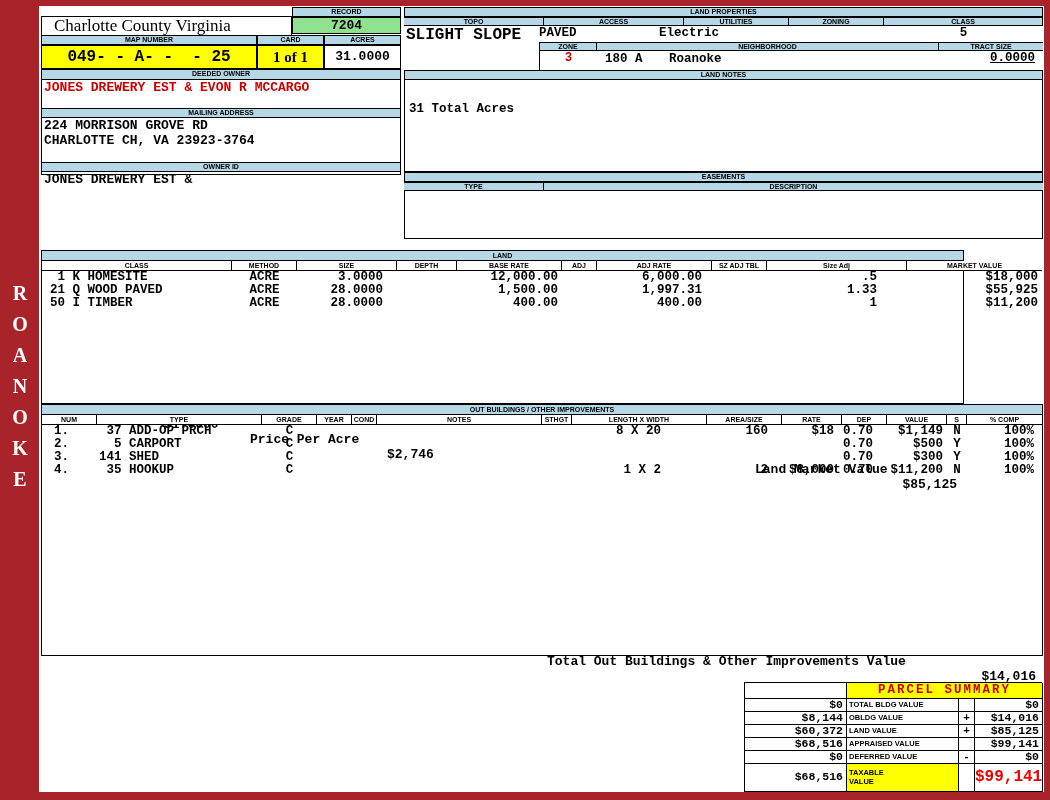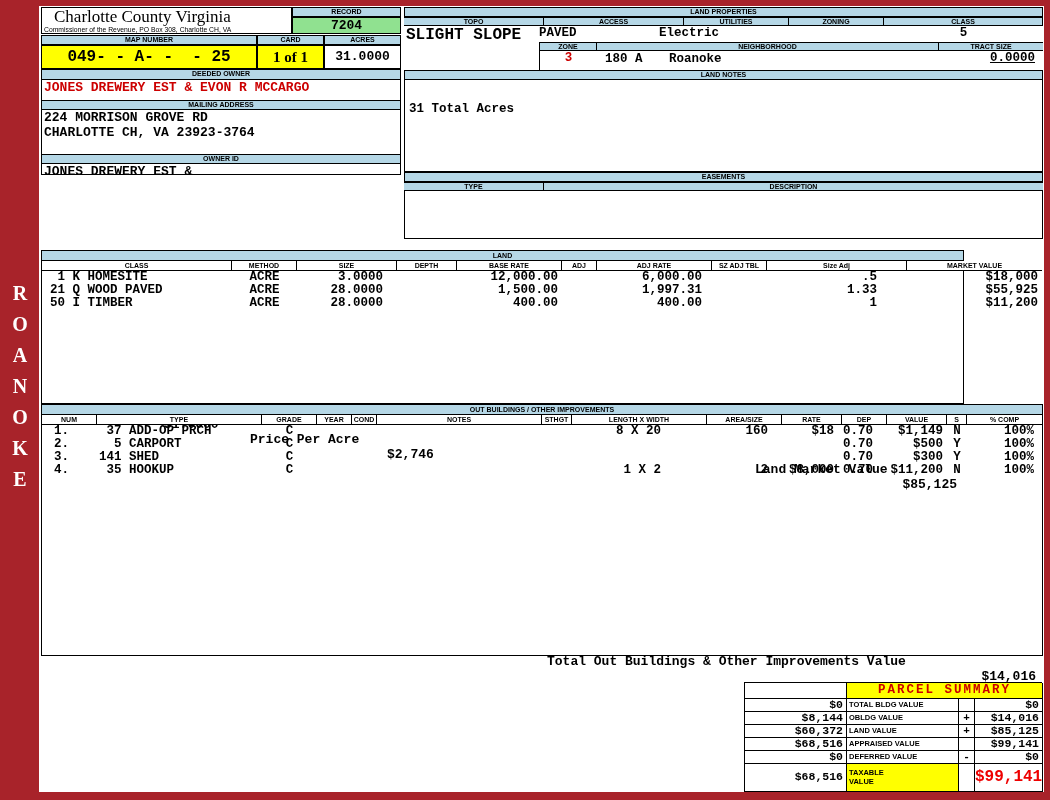--- a/index.html
+++ b/index.html
@@ -7,21 +7,21 @@
   html,body{background:#888;}
   .page{position:relative;width:1050px;height:800px;background:#a8232a;font-family:"Liberation Sans",sans-serif;color:#000;overflow:hidden;}
   .content{position:absolute;left:39px;top:6px;width:1005px;height:786px;background:#fff;}
   .abs{position:absolute;}
   .vtext{position:absolute;left:8px;top:282px;color:#fff;font-family:"Liberation Serif",serif;font-weight:bold;font-size:20px;writing-mode:vertical-rl;text-orientation:upright;letter-spacing:9px;}
   .mono{font-family:"Liberation Mono","DejaVu Sans Mono",monospace;font-weight:bold;white-space:pre;}
   .hbar{background:#b5d7e6;border:1px solid #000;font-size:7px;font-weight:bold;text-align:center;line-height:8px;height:10px;overflow:hidden;}
   .bar{background:#b5d7e6;border-bottom:1px solid #000;font-size:7px;font-weight:bold;text-align:center;line-height:9px;height:10px;overflow:hidden;}
   .hbar2{background:#b5d7e6;border-top:1px solid #000;border-bottom:1px solid #000;font-size:7px;font-weight:bold;text-align:center;line-height:8px;height:10px;overflow:hidden;}
   .bluecell{background:#b5d7e6;border-right:1px solid #000;border-top:1px solid #000;border-bottom:1px solid #000;font-size:7px;font-weight:bold;text-align:center;line-height:8px;height:9px;overflow:hidden;}
-  .title-box{left:2px;top:1px;width:251px;height:27px;border:1px solid #000;background:#fff;}
+  .title-box{left:2px;top:10px;width:251px;height:27px;border:1px solid #000;background:#fff;}
   .county-title{font-family:"Liberation Serif",serif;font-size:17px;line-height:18px;padding-left:12px;}
   .county-sub{font-size:6.8px;line-height:7px;padding-left:2px;}
   .valbox{border:1px solid #000;text-align:center;}
   
   .lg{display:grid;grid-template-columns:190px 65px 100px 60px 105px 35px 115px 55px 140px 135px;}
   .lgh{border-right:1px solid #000;border-bottom:1px solid #000;background:#fff;font-size:7px;font-weight:bold;text-align:center;line-height:9px;height:10px;overflow:hidden;}
   .lgh:last-child{border-right:none;}
   .ldr{font-size:12.5px;line-height:13px;height:13px;}
   .c-class{padding-left:8px;}
   .c-method{text-align:center;}
@@ -74,21 +74,21 @@
 
     <div class="abs hbar" style="left:2px;top:29px;width:216px;">MAP NUMBER</div>
     <div class="abs hbar" style="left:218px;top:29px;width:67px;">CARD</div>
     <div class="abs hbar" style="left:285px;top:29px;width:77px;">ACRES</div>
     <div class="abs valbox mono" style="left:2px;top:39px;width:216px;height:24px;background:#ffff00;font-size:16px;line-height:22px;">049- - A- -  - 25</div>
     <div class="abs valbox" style="left:218px;top:39px;width:67px;height:24px;background:#ffff00;font-family:'Liberation Serif',serif;font-weight:bold;font-size:15px;line-height:22px;">1 of 1</div>
     <div class="abs valbox mono" style="left:285px;top:39px;width:77px;height:24px;background:#fff;font-size:13px;line-height:22px;">31.0000</div>
 
     <div class="abs" style="left:2px;top:63px;width:360px;height:106px;border:1px solid #000;">
       <div class="hbar2" style="border-top:none;">DEEDED OWNER</div>
-      <div class="mono" style="height:20px;font-size:13px;line-height:15px;padding-left:2px;color:#cc0000;">JONES DREWERY EST &amp; EVON R MCCARGO</div>
+      <div class="mono" style="height:28px;font-size:13px;line-height:15px;padding-left:2px;color:#cc0000;">JONES DREWERY EST &amp; EVON R MCCARGO</div>
       <div class="hbar2">MAILING ADDRESS</div>
       <div style="height:44px;">
         <div class="mono" style="font-size:13px;line-height:15px;padding-left:2px;">224 MORRISON GROVE RD</div>
         <div class="mono" style="font-size:13px;line-height:15px;padding-left:2px;">CHARLOTTE CH, VA 23923-3764</div>
       </div>
       <div class="hbar2">OWNER ID</div>
       <div class="mono" style="height:16px;font-size:13px;line-height:15px;padding-left:2px;">JONES DREWERY EST &amp;</div>
     </div>
 
     <div class="abs hbar" style="left:365px;top:1px;width:639px;">LAND PROPERTIES</div>

